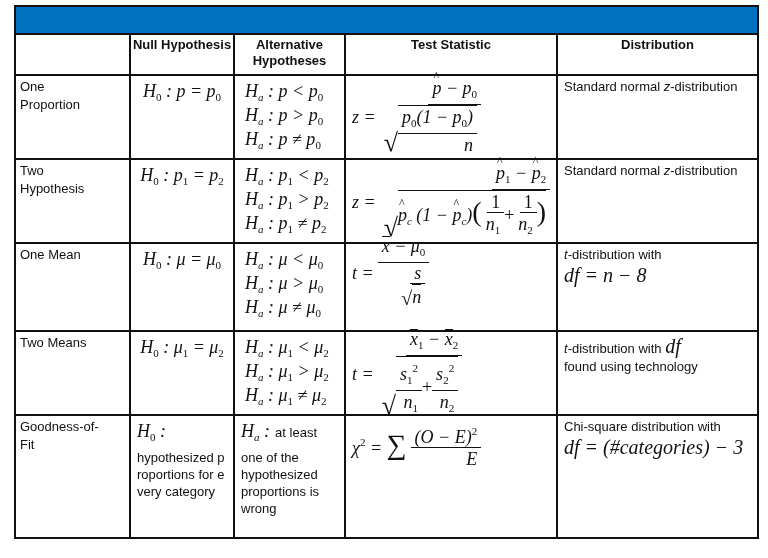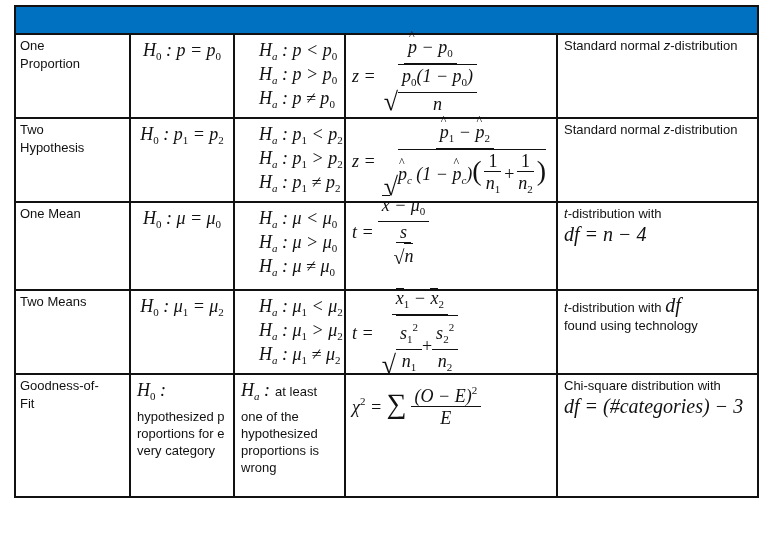--- a/index.html
+++ b/index.html
@@ -10,26 +10,26 @@
   .banner { background: #0070c0; height: 26px; }
   .hdr th { font-family: "Liberation Sans", sans-serif; font-weight: bold; font-size: 13px; text-align: center; line-height: 16px; padding-top: 2px; height: 37px; }
   .rowlabel { font-family: "Liberation Sans", sans-serif; font-weight: normal; font-size: 13px; line-height: 18px; padding: 2px 0 0 4px !important; }
   .math { font-family: "Liberation Serif", "DejaVu Serif", serif; font-style: italic; font-size: 18px; line-height: 24px; white-space: nowrap; }
   .math .up { font-style: normal; }
   .sub { font-size: 11px; vertical-align: -4px; font-style: normal; }
   .subi { font-size: 11px; vertical-align: -4px; font-style: italic; }
   .sup { font-size: 11px; vertical-align: 8px; font-style: normal; }
   .null { text-align: center; padding-top: 3px !important; }
   .alt { padding: 3px 0 0 10px !important; }
-  .alt .line { height: 24px; margin-left: 14px; }
+  .alt .line { height: 24px; }
   .dist { font-family: "Liberation Sans", sans-serif; font-size: 13px; line-height: 17px; padding: 2px 0 0 6px !important; }
   .dist .math { font-size: 20px; line-height: 24px; }
   .plain { font-family: "Liberation Sans", sans-serif; font-size: 13px; line-height: 17px; font-style: normal; white-space: normal; }
   .stat { position: relative; padding: 2px 0 0 6px !important; }
-  .frac { display: inline-flex; flex-direction: column; align-items: center; vertical-align: middle; }
+  .frac { display: inline-flex; flex-direction: column; align-items: flex-end; vertical-align: middle; }
   .frac .num { border-bottom: 1.5px solid #111; padding: 0 4px; line-height: 20px; }
   .frac .den { line-height: 22px; padding: 0 4px; }
   .sqrt { display: inline-flex; align-items: flex-end; }
   .sqrt .rad { font-style: normal; font-size: 26px; line-height: 1; }
   .sqrt .body { border-top: 1.5px solid #111; padding-top: 1px; }
   .hat { position: relative; display: inline-block; }
   .hat::before { content: "^"; position: absolute; top: -12px; left: 1px; font-size: 12px; font-style: normal; }
   .bar { display: inline-block; border-top: 1px solid #111; line-height: 18px; }
   .eq { display: flex; align-items: center; height: 80px; }
   .eq .lhs { margin-right: 4px; }
@@ -43,20 +43,27 @@
     <col style="width:115px">
       <col style="width:104px">
       <col style="width:111px">
       <col style="width:212px">
       <col style="width:201px">
   </colgroup>
   <tbody>
       <tr>
         <td colspan="5" class="banner"></td>
       </tr>
+  <tr class="hdr">
+    <th></th>
+    <th>Null Hypothesis</th>
+    <th>Alternative Hypotheses</th>
+    <th>Test Statistic</th>
+    <th>Distribution</th>
+  </tr>
 
   <tr style="height:84px">
     <td class="rowlabel"><span>One</span><br><span>Proportion</span></td>
     <td class="null"><span class="math">H<span class="sub">0</span> : p = p<span class="sub">0</span></span></td>
     <td class="alt">
       <div class="line math">H<span class="subi">a</span> : p &lt; p<span class="sub">0</span></div>
       <div class="line math">H<span class="subi">a</span> : p &gt; p<span class="sub">0</span></div>
       <div class="line math">H<span class="subi">a</span> : p ≠ p<span class="sub">0</span></div>
     </td>
     <td class="stat">
@@ -124,21 +131,21 @@
                   <span class="den"><span class="sqrt">
                       <span class="rad" style="font-size:20px">√</span>
                       <span class="body">n</span>
                     </span></span>
                 </span></span>
         </span>
       </div>
     </td>
     <td class="dist">
       <div><i>t</i><span>-distribution with</span></div>
-      <div class="math">df = n − 4</div>
+      <div class="math">df = n − 8</div>
     </td>
   </tr>
 
   <tr style="height:81px">
     <td class="rowlabel">Two Means</td>
     <td class="null"><span class="math">H<span class="sub">0</span> : μ<span class="sub">1</span> = μ<span class="sub">2</span></span></td>
     <td class="alt">
       <div class="line math">H<span class="subi">a</span> : μ<span class="sub">1</span> &lt; μ<span class="sub">2</span></div>
       <div class="line math">H<span class="subi">a</span> : μ<span class="sub">1</span> &gt; μ<span class="sub">2</span></div>
       <div class="line math">H<span class="subi">a</span> : μ<span class="sub">1</span> ≠ μ<span class="sub">2</span></div>

